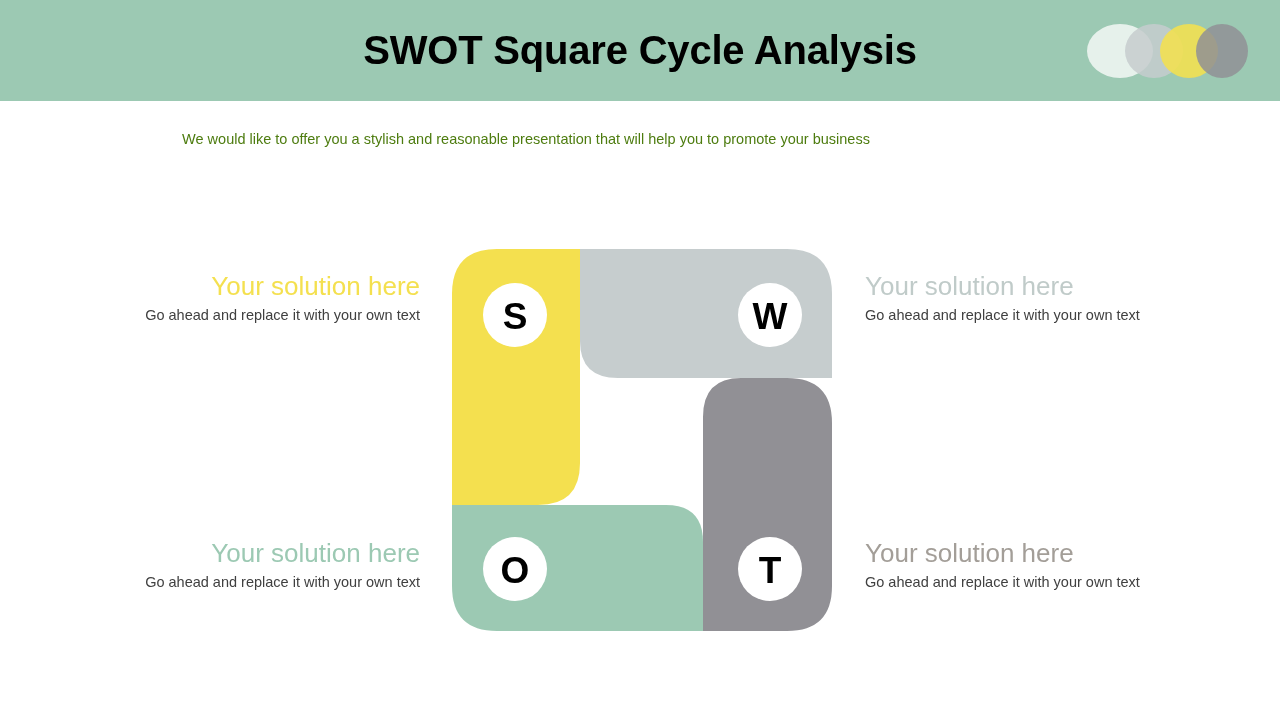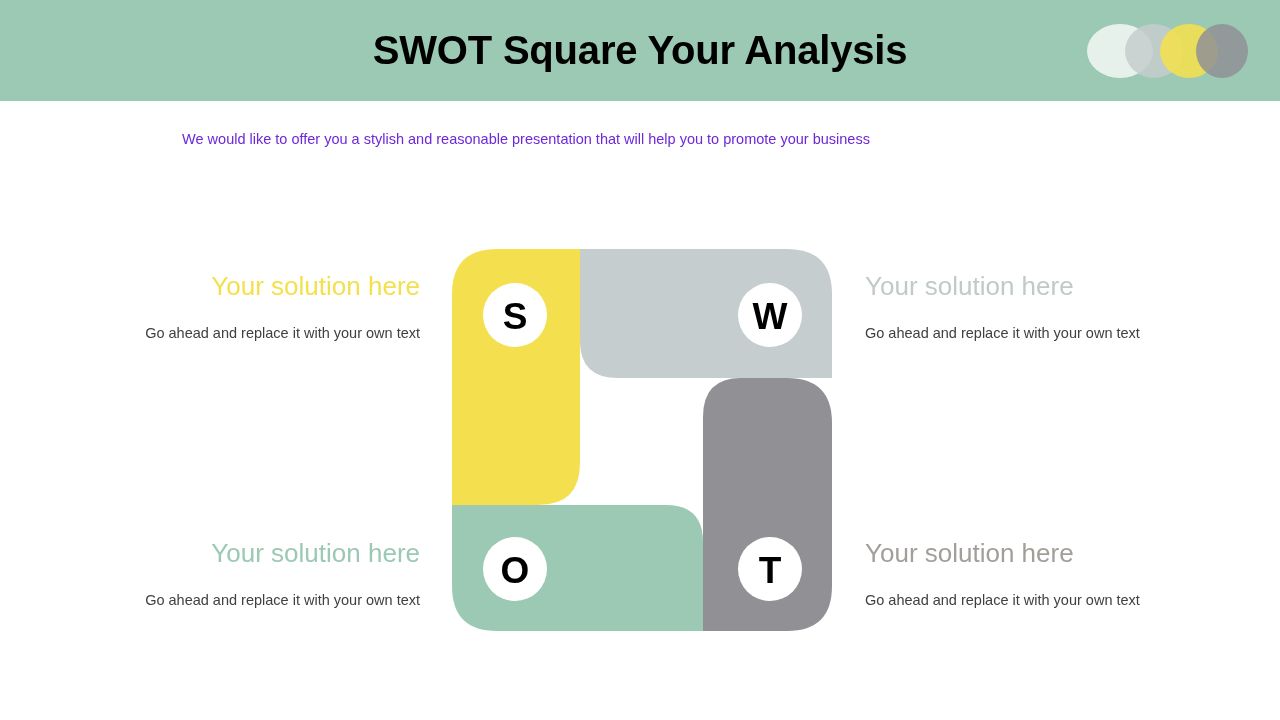--- a/index.html
+++ b/index.html
@@ -48,38 +48,38 @@
   }
 
   
   .subtitle {
     position: absolute;
     left: 0;
     top: 131px;
     width: 1052px;
     text-align: center;
     font-size: 14.5px;
-    color: #6d28d9;
+    color: #4d7c0f;
   }
 
   
   .side-block {
     position: absolute;
     width: 345px;
   }
   .side-block .sb-title {
     font-size: 26px;
     font-weight: normal;
     line-height: 1.05;
     white-space: nowrap;
   }
   .side-block .sb-body {
     font-size: 14.5px;
     color: #404040;
-    margin-top: 25px;
+    margin-top: 7px;
     white-space: nowrap;
   }
   .side-left  { text-align: right; left: 75px; }
   .side-right { text-align: left;  left: 865px; }
 
   .block-s { top: 273px; }
   .block-w { top: 273px; }
   .block-o { top: 540px; }
   .block-t { top: 540px; }
 
@@ -101,21 +101,21 @@
     fill: #000000;
     text-anchor: middle;
     dominant-baseline: central;
   }
 </style>
 </head>
 <body>
 
 <div class="header-band"></div>
 
-<div class="slide-title">SWOT Square Your Analysis</div>
+<div class="slide-title">SWOT Square Cycle Analysis</div>
 
 <svg class="header-deco" viewBox="0 0 170 58">
   <ellipse cx="38" cy="29" rx="33" ry="27" fill="#EDF4F0" opacity="0.92"></ellipse>
   <ellipse cx="72" cy="29" rx="29" ry="27" fill="#C6CDCE" opacity="0.85"></ellipse>
   <ellipse cx="107" cy="29" rx="29" ry="27" fill="#F4E04F" opacity="0.88"></ellipse>
   <ellipse cx="140" cy="29" rx="26" ry="27" fill="#919095" opacity="0.85"></ellipse>
 </svg>
 
 <div class="subtitle">We would like to offer you a stylish and reasonable presentation that will help you to promote your business</div>
 

